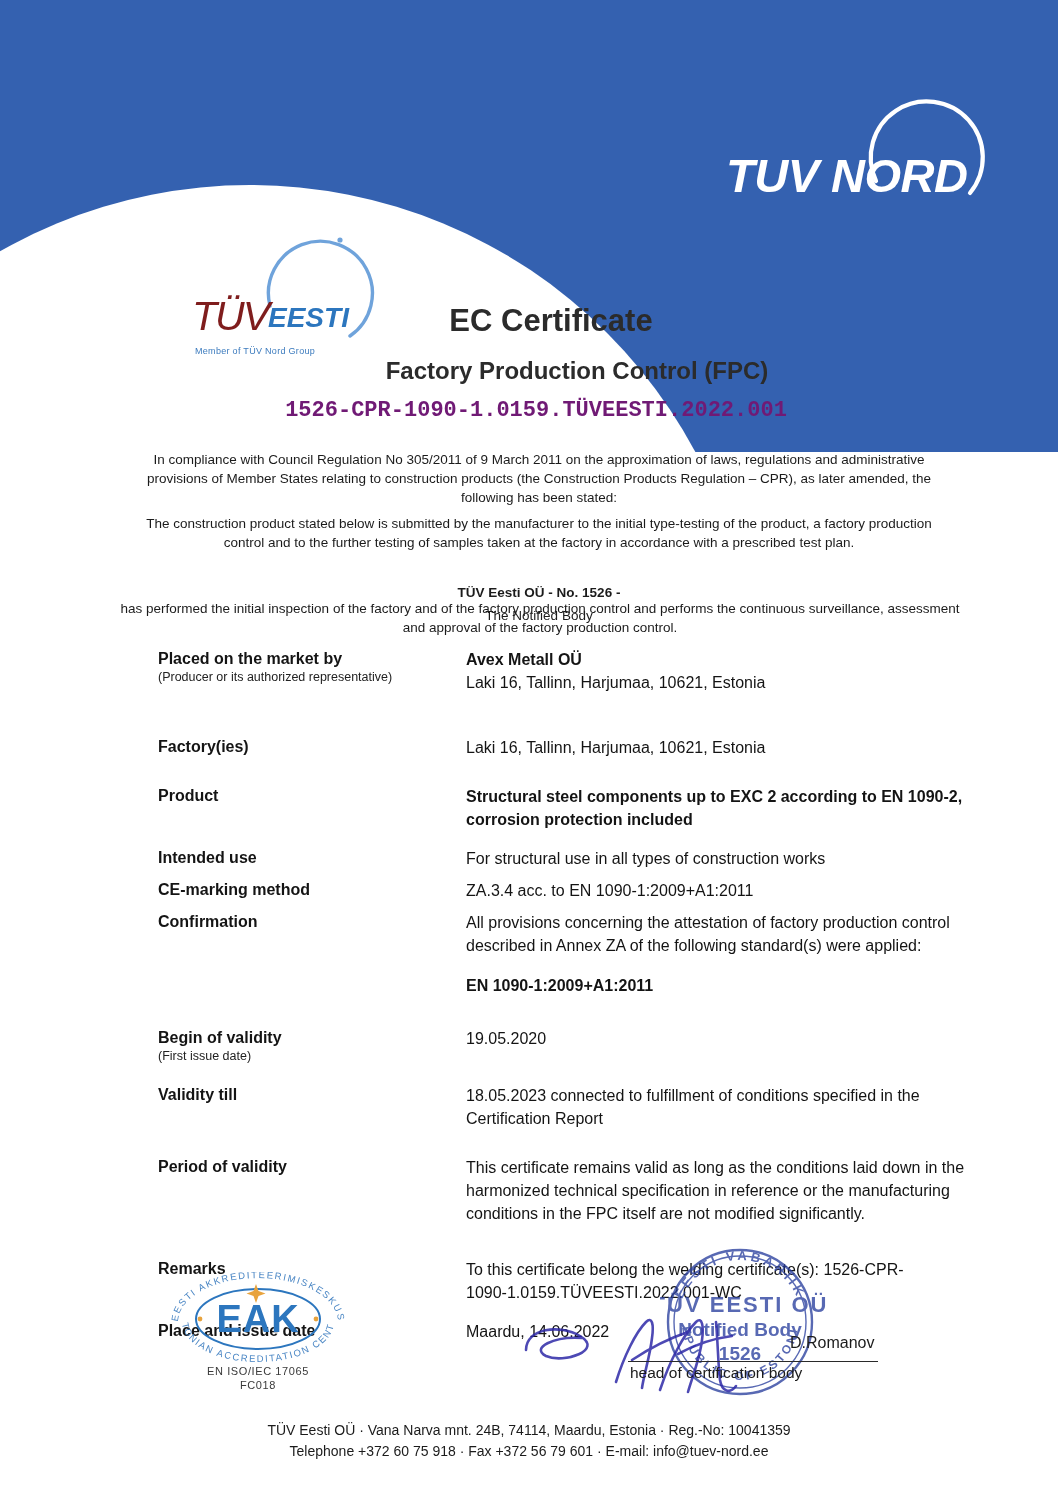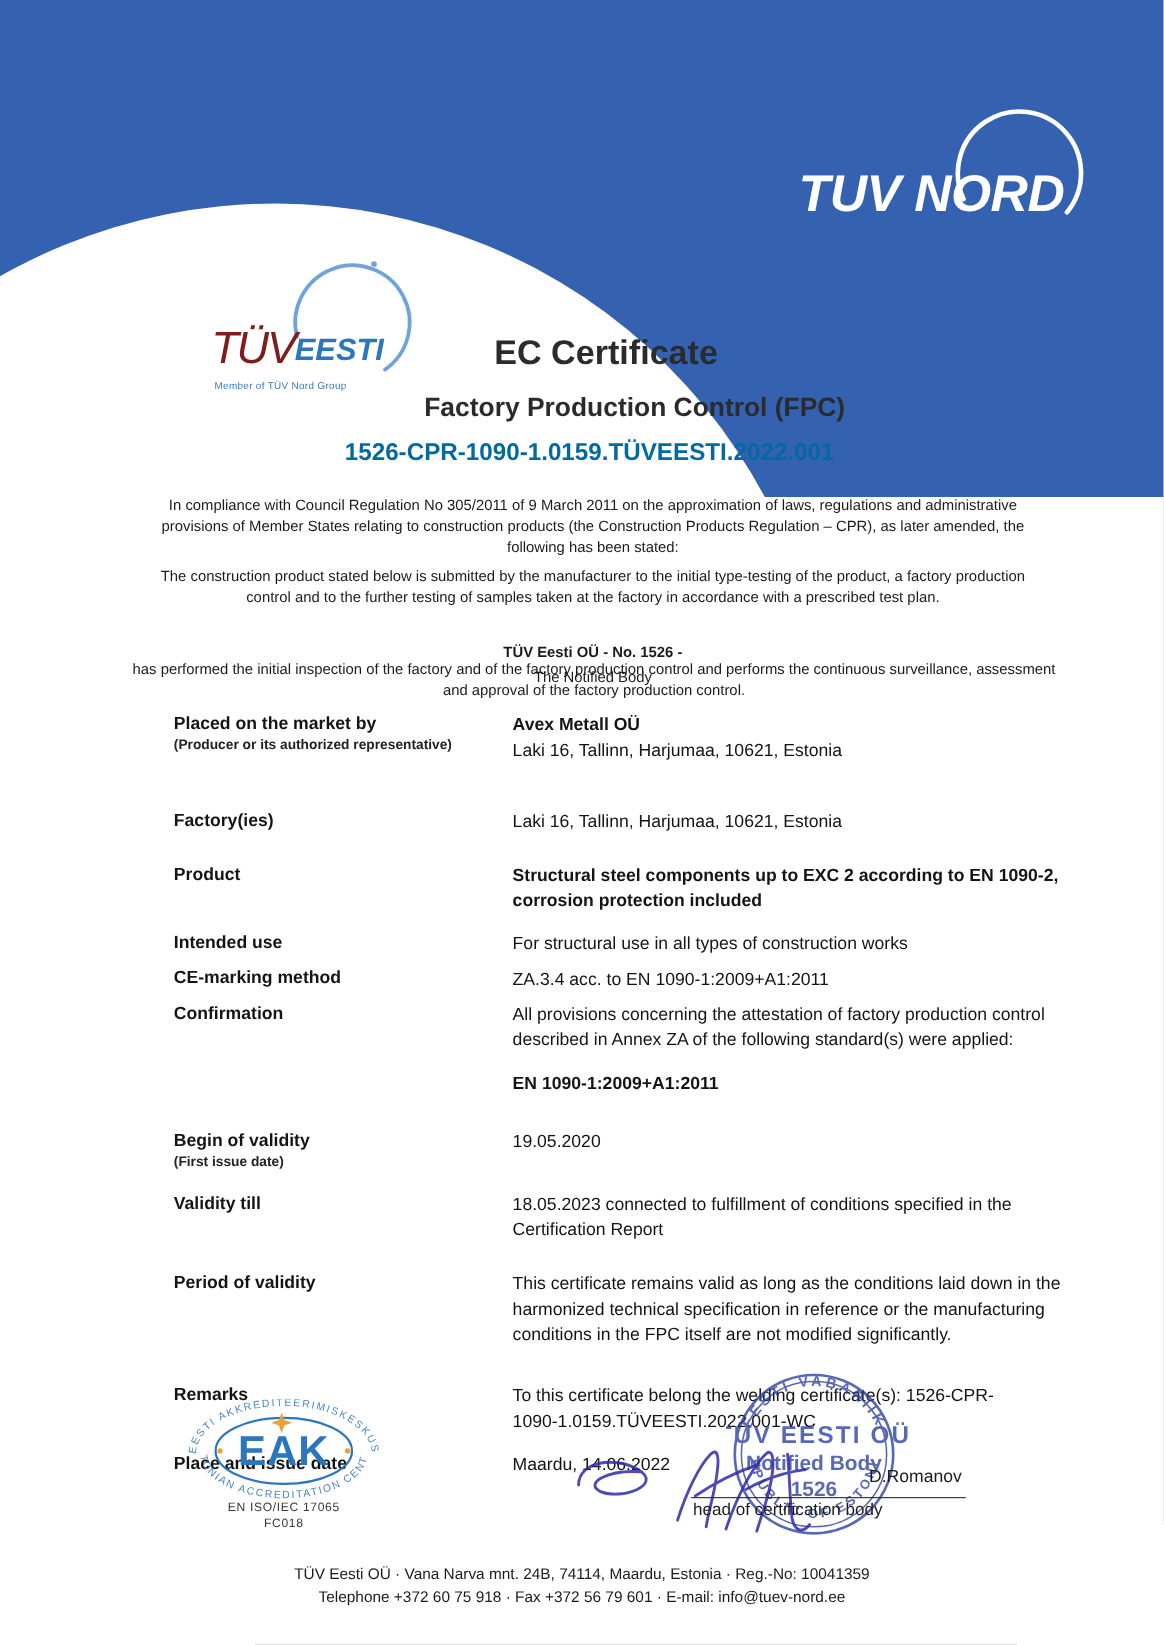--- a/index.html
+++ b/index.html
@@ -119,23 +119,24 @@
     padding-left: 96px;
     box-sizing: border-box;
   }
   .cert-number {
     position: absolute;
     left: 0; top: 398px;
     width: 1058px;
     text-align: center;
     font-size: 22px;
     font-weight: bold;
-    color: #0369a1;
+    color: #701a75;
     padding-left: 14px;
     box-sizing: border-box;
+    font-family: Liberation Mono, monospace;
   }
 
   
   .para {
     position: absolute;
     text-align: center;
     font-size: 13.5px;
     line-height: 19px;
     color: #1b1b1b;
   }
@@ -176,21 +177,21 @@
     flex: 1 1 auto;
   }
   .lbl {
     font-size: 16px;
     font-weight: bold;
     color: #141414;
     line-height: 21px;
   }
   .lbl-note {
     font-size: 12.5px;
-    font-weight: bold;
+    font-weight: normal;
     color: #222;
     line-height: 16px;
   }
   .val {
     font-size: 16px;
     line-height: 23px;
     color: #141414;
   }
   .val.bold { font-weight: bold; }
 

